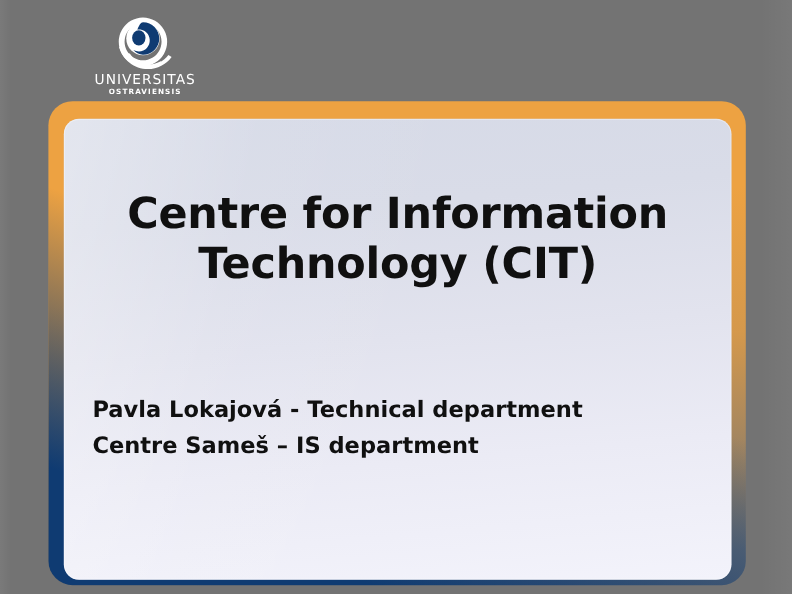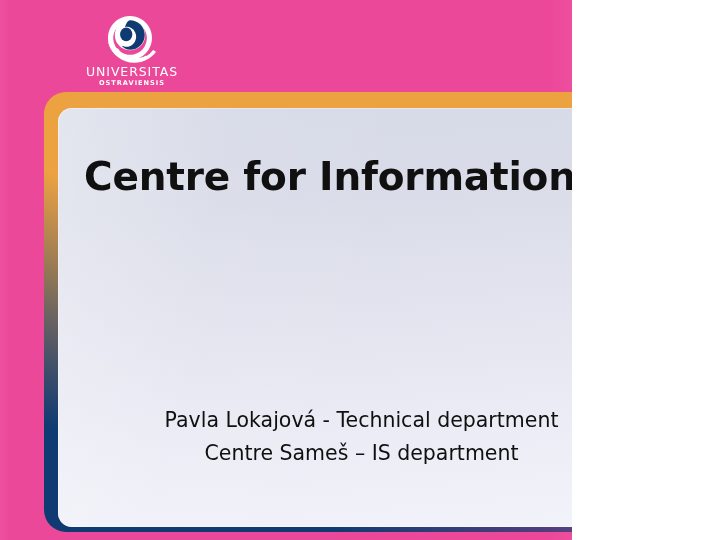--- a/index.html
+++ b/index.html
@@ -8,23 +8,23 @@
   }
   body {
     width: 720px;
     height: 540px;
     overflow: hidden;
     font-family: "DejaVu Sans", "Liberation Sans", sans-serif;
   }
 
   .slide {
     position: relative;
-    width: 572px;
+    width: 720px;
     height: 540px;
-    background: #ec4899;
+    background: #737373;
     overflow: hidden;
   }
 
   
   .slide-bg-sheen {
     position: absolute;
     inset: 0;
     background: linear-gradient(90deg,
         rgba(255,255,255,0.05) 0px,
         rgba(255,255,255,0.00) 10px,
@@ -131,38 +131,38 @@
   .content {
     position: absolute;
     inset: 0;
     padding: 0 26px;
     box-sizing: border-box;
   }
   .title {
     position: absolute;
     left: 26px;
     right: 26px;
-    top: 46px;
+    top: 64px;
+    text-align: center;
     color: #101010;
     font-size: 39px;
     font-weight: bold;
     line-height: 1.18;
     letter-spacing: -0.2px;
   }
   .subtitle {
     position: absolute;
     left: 26px;
     right: 26px;
     top: 248px;
-    text-align: center;
+    text-align: left;
     color: #101010;
     font-size: 20.5px;
-    font-weight: normal;
+    font-weight: bold;
     line-height: 1.62;
-    margin-top: 48px;
   }
   .subtitle-line {
     display: block;
     white-space: nowrap;
   }
 </style>
 </head>
 <body>
 
 <div class="slide">
@@ -211,20 +211,21 @@
   <div class="frame">
     <div class="frame-fade"></div>
   </div>
 
   <div class="panel">
     <div class="panel-sheen"></div>
     <div class="content">
 
       <div class="title">
         <span>Centre for Information</span><br>
+        <span>Technology (CIT)</span>
       </div>
 
       <div class="subtitle">
         <span class="subtitle-line">Pavla Lokajová - Technical department</span>
         <span class="subtitle-line">Centre Sameš – IS department</span>
       </div>
 
     </div>
   </div>
 </div>

